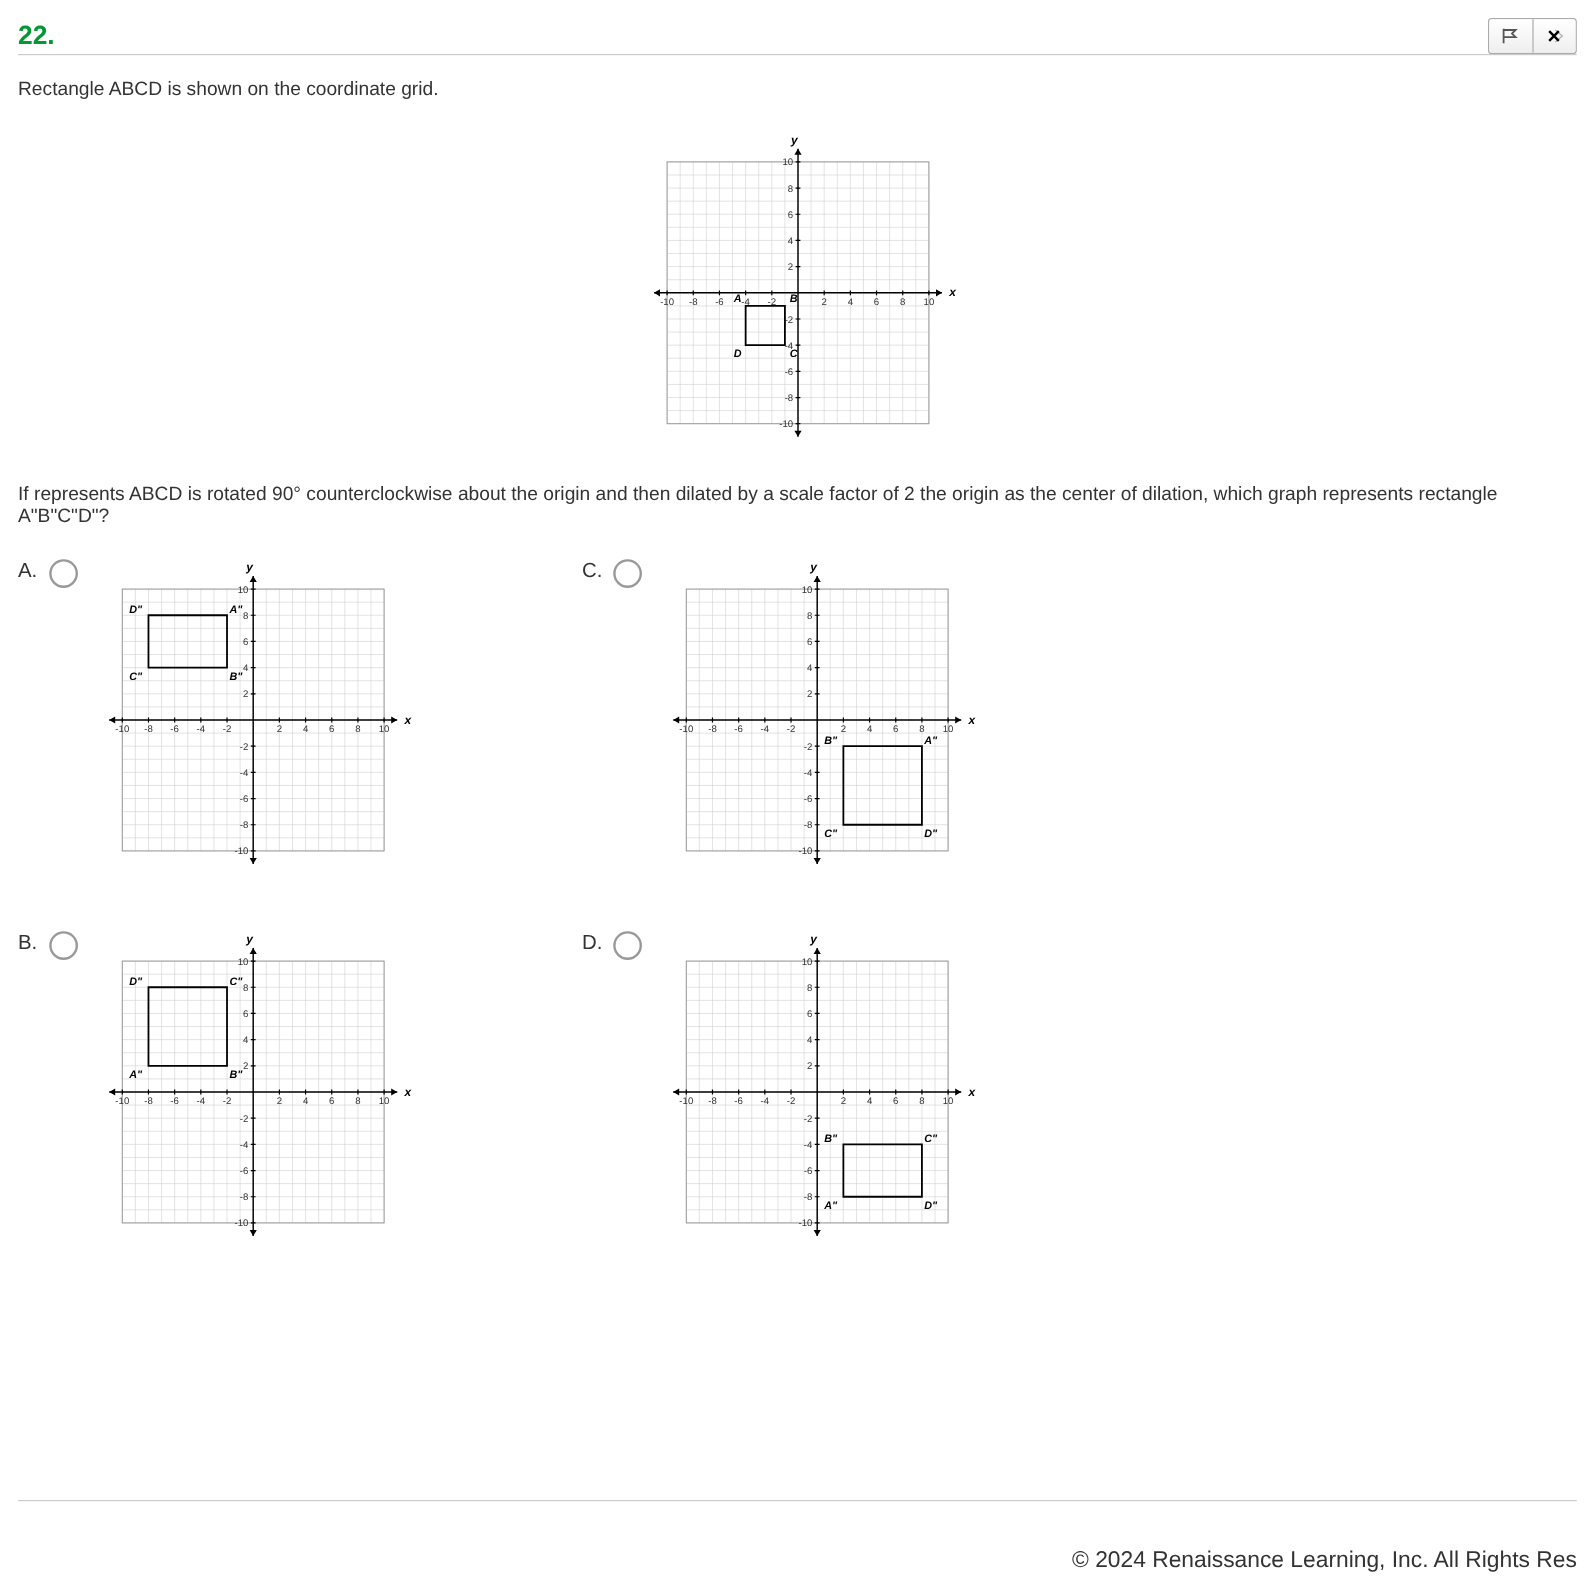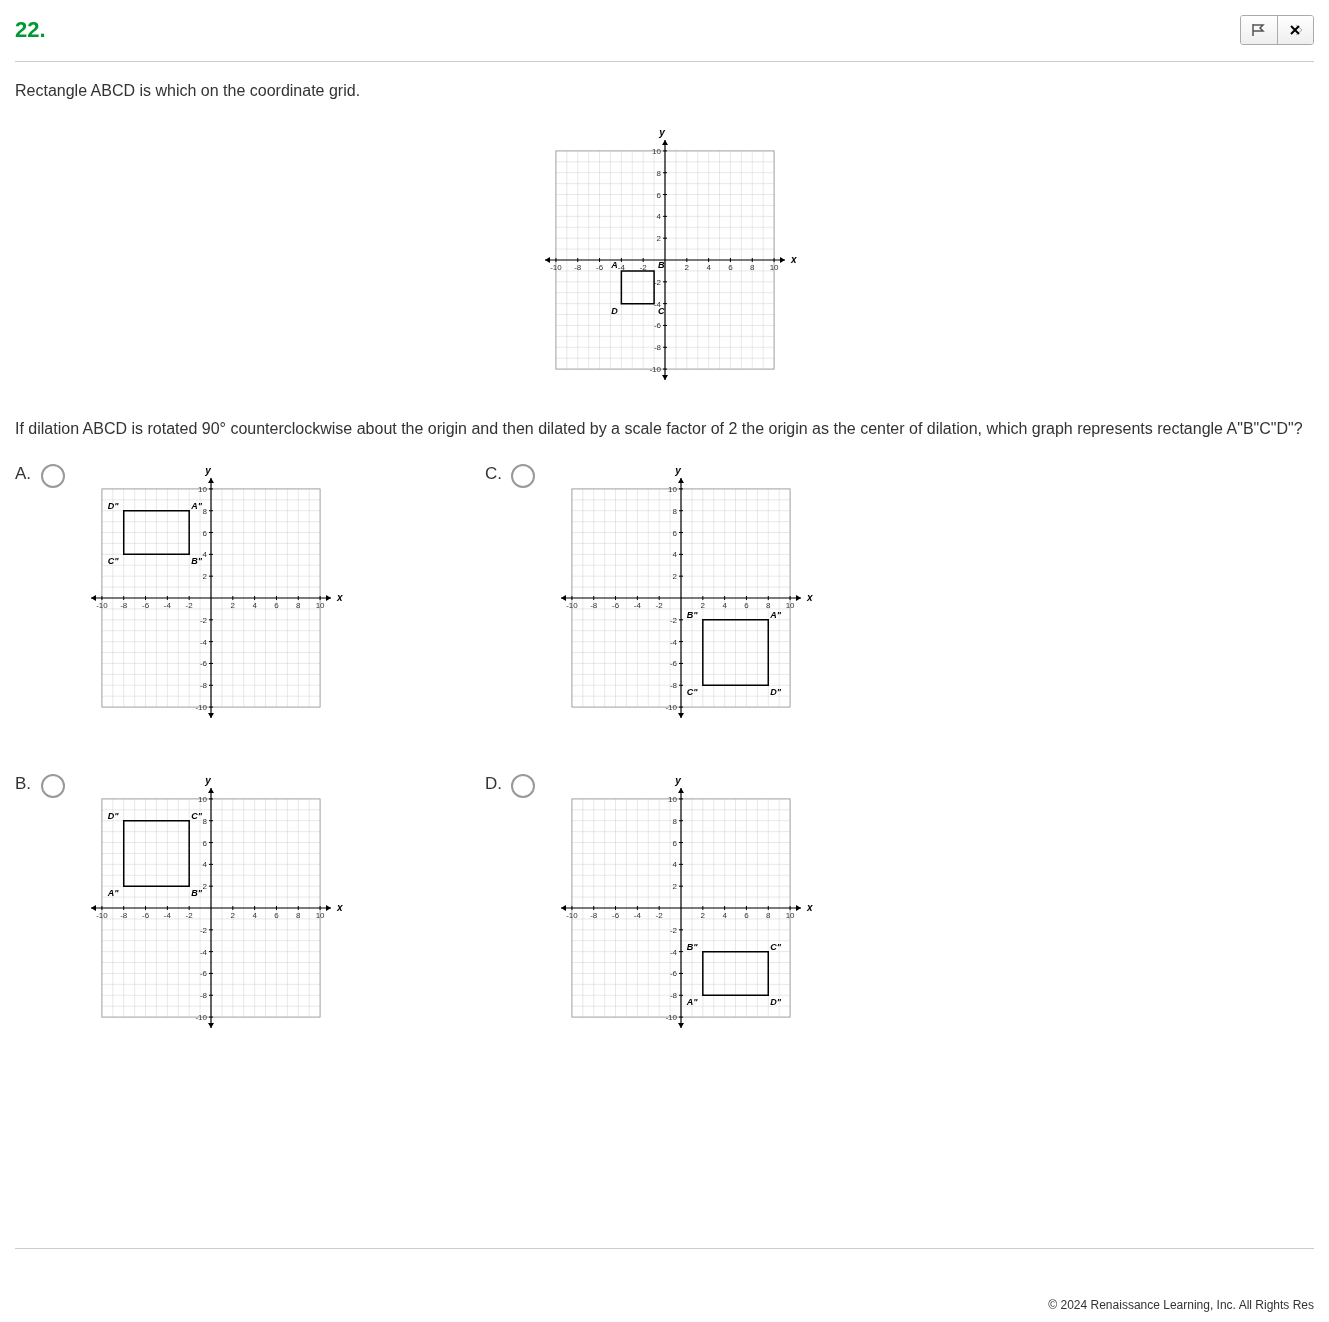--- a/index.html
+++ b/index.html
@@ -8,21 +8,21 @@
     padding: 15px;
     color: #333;
     font-size: 16px;
     background: #fff;
   }
   .header-row {
     display: flex;
     justify-content: space-between;
     align-items: center;
     border-bottom: 1px solid #ccc;
-    padding-bottom: 16px;
+    padding-bottom: 0;
     margin-bottom: 20px;
   }
   .qnum {
     font-size: 22px;
     font-weight: bold;
     color: #009933;
   }
   .toolbar {
     display: flex;
     border: 1px solid #aaa;
@@ -70,21 +70,21 @@
   .grid-line { stroke: #d0d0d0; stroke-width: 0.5; }
   .axis-line { stroke: #000; stroke-width: 1.2; }
   .tick-label { font-size: 8px; font-family: Arial; fill: #333; }
   .axis-label { font-size: 10px; font-family: Arial; font-style: italic; font-weight: bold; fill: #000; }
   .vertex-label { font-size: 9px; font-family: Arial; font-weight: bold; font-style: italic; fill: #000; }
   .shape { stroke: #000; stroke-width: 1.5; fill: none; }
   .footer {
     position: fixed;
     bottom: 0;
     right: 15px;
-    font-size: 12px;
+    font-size: 19px;
     color: #333;
     background: #fff;
     padding: 10px 0;
   }
   .bottom-line {
     border-top: 1px solid #ccc;
     margin-top: 200px;
   }
 </style>
 </head>
@@ -101,21 +101,21 @@
     <button>
       <svg width="16" height="14">
           <path d="M3 3 L11 11 M3 11 L11 3" stroke="#000" stroke-width="2" fill="none"></path>
           <path d="M8 2 L14 7 L8 12" stroke="#000" stroke-width="1" fill="none" opacity="0.3"></path>
         </svg>
     </button>
   </div>
 </div>
 
 <p class="prompt">
-  <span>Rectangle </span><span class="italic">ABCD</span><span> is which on the coordinate grid.</span>
+  <span>Rectangle </span><span class="italic">ABCD</span><span> is shown on the coordinate grid.</span>
 </p>
 
 <div class="main-graph">
   <svg id="main-svg" width="280" height="280" viewBox="0 0 280 280">
       <line class="grid-line" x1="30.90909090909092" y1="249.09090909090907" x2="30.90909090909092" y2="30.90909090909092"></line>
       <line class="grid-line" x1="30.90909090909092" y1="249.09090909090907" x2="249.09090909090907" y2="249.09090909090907"></line>
       <line class="grid-line" x1="41.81818181818183" y1="249.09090909090907" x2="41.81818181818183" y2="30.90909090909092"></line>
       <line class="grid-line" x1="30.90909090909092" y1="238.1818181818182" x2="249.09090909090907" y2="238.1818181818182"></line>
       <line class="grid-line" x1="52.727272727272734" y1="249.09090909090907" x2="52.727272727272734" y2="30.90909090909092"></line>
       <line class="grid-line" x1="30.90909090909092" y1="227.27272727272725" x2="249.09090909090907" y2="227.27272727272725"></line>
@@ -206,21 +206,21 @@
       <text class="axis-label" x="137" y="16.000000000000014" text-anchor="middle">y</text>
       <path class="shape" d="M 96.36363636363637 150.9090909090909 L 129.0909090909091 150.9090909090909 L 129.0909090909091 183.63636363636363 L 96.36363636363637 183.63636363636363 Z"></path>
       <text class="vertex-label" x="86.36363636363637" y="147.9090909090909">A</text>
       <text class="vertex-label" x="133.0909090909091" y="147.9090909090909">B</text>
       <text class="vertex-label" x="133.0909090909091" y="193.63636363636363">C</text>
       <text class="vertex-label" x="86.36363636363637" y="193.63636363636363">D</text>
     </svg>
 </div>
 
 <p class="prompt">
-  <span>If dilation </span><span class="italic">ABCD</span><span> is rotated 90° counterclockwise about the origin and then dilated by a scale factor of 2 the origin as the center of dilation, which graph represents rectangle </span><span class="italic">A"B"C"D"</span><span>?</span>
+  <span>If represents </span><span class="italic">ABCD</span><span> is rotated 90° counterclockwise about the origin and then dilated by a scale factor of 2 the origin as the center of dilation, which graph represents rectangle </span><span class="italic">A"B"C"D"</span><span>?</span>
 </p>
 
 <div class="choices">
   <div class="choice">
     <span class="choice-label">A.</span>
     <span class="radio"></span>
     <svg id="svg-A" width="290" height="280" viewBox="0 0 290 280">
         <line class="grid-line" x1="30.90909090909092" y1="249.09090909090907" x2="30.90909090909092" y2="30.90909090909092"></line>
         <line class="grid-line" x1="30.90909090909092" y1="249.09090909090907" x2="249.09090909090907" y2="249.09090909090907"></line>
         <line class="grid-line" x1="41.81818181818183" y1="249.09090909090907" x2="41.81818181818183" y2="30.90909090909092"></line>

